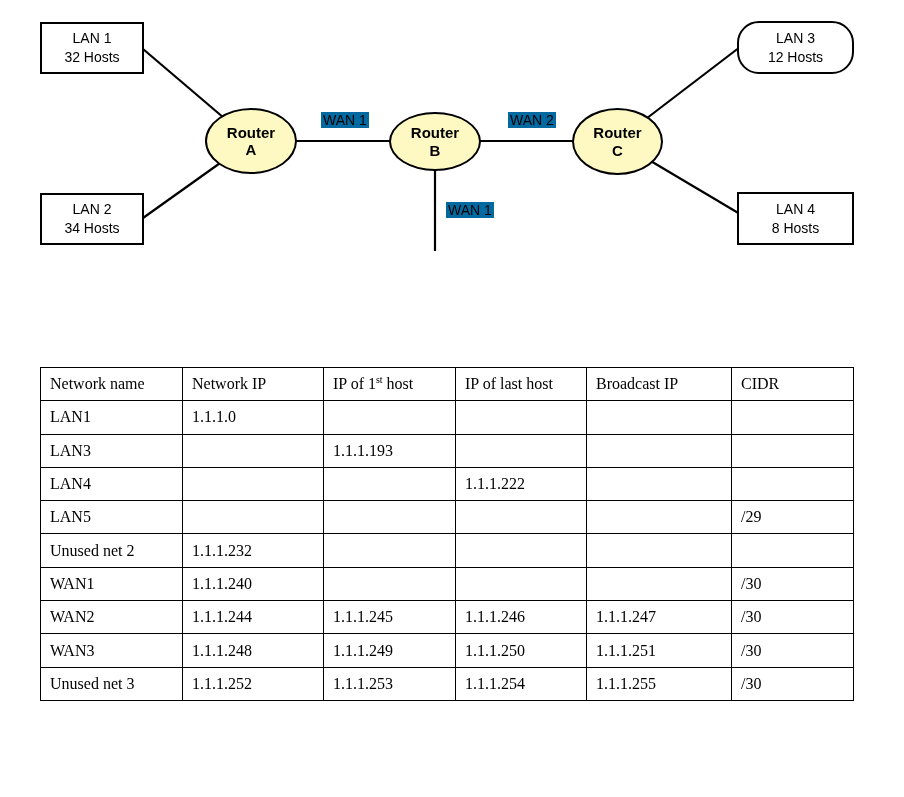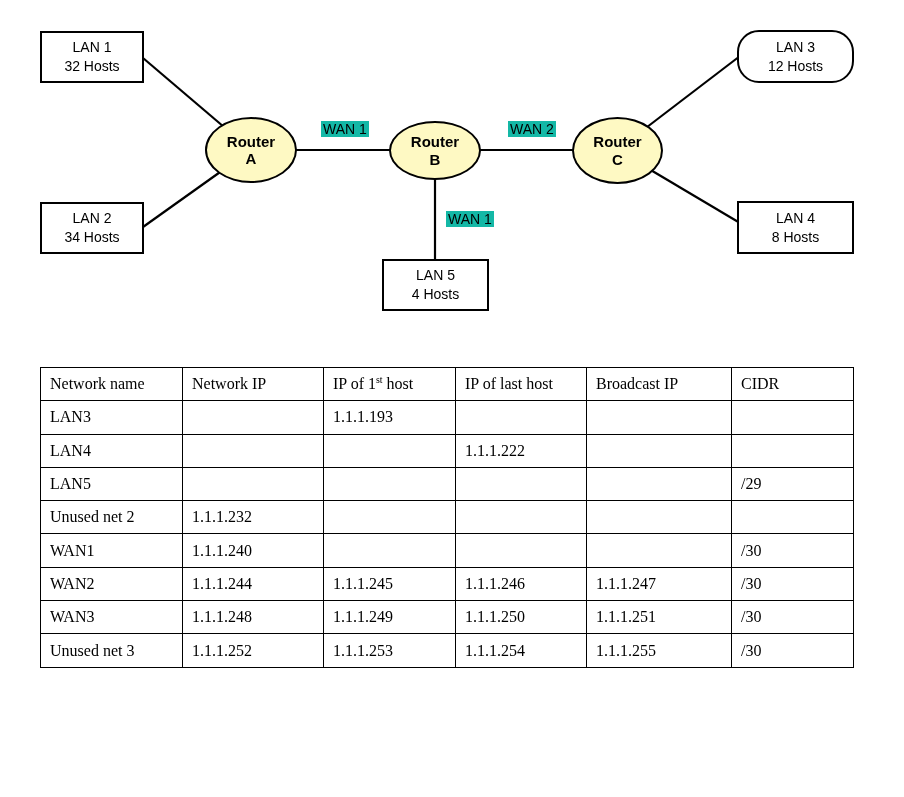--- a/index.html
+++ b/index.html
@@ -15,21 +15,21 @@
   .page {
     position: relative;
     width: 904px;
     height: 797px;
     background: #ffffff;
   }
   
   .diagram {
     position: absolute;
     left: 0; top: 0;
-    width: 799px; height: 340px; margin-top: 9px;
+    width: 799px; height: 340px;
   }
   .links-svg {
     position: absolute;
     left: 0; top: 0;
     width: 904px; height: 340px;
   }
   .links-svg line {
     stroke: #000000;
     stroke-width: 2.2;
   }
@@ -58,21 +58,21 @@
     justify-content: center;
     font-size: 15px;
     font-weight: bold;
     line-height: 1.15;
     text-align: center;
   }
   .wan-label {
     position: absolute;
     font-size: 14px;
     white-space: nowrap;
-    background: #14b8a6;
+    background: #0369a1;
     padding: 0 2px;
   }
   
   .net-table-wrap {
     position: absolute;
     left: 40px;
     top: 367px;
   }
   table.net-table {
     border-collapse: collapse;
@@ -127,24 +127,20 @@
     <div class="lan-box" style="left:737px; top:21px; width:117px; height:53px;border-radius:22px;">
       <span>LAN 3</span>
       <span>12 Hosts</span>
     </div>
 
     <div class="lan-box" style="left:737px; top:192px; width:117px; height:53px;">
       <span>LAN 4</span>
       <span>8 Hosts</span>
     </div>
 
-    <div class="lan-box" style="left:382px; top:250px; width:107px; height:52px;">
-      <span>LAN 5</span>
-      <span>4 Hosts</span>
-    </div>
 
     <div class="router-node" style="left:205px; top:108px; width:92px; height:66px;">
       <span>Router</span>
       <span>A</span>
     </div>
 
     <div class="router-node" style="left:389px; top:112px; width:92px; height:59px;">
       <span>Router</span>
       <span>B</span>
     </div>
@@ -174,20 +170,28 @@
           <th>Network name</th>
           <th>Network IP</th>
           <th><span>IP of 1</span><sup>st</sup><span> host</span></th>
           <th>IP of last host</th>
           <th>Broadcast IP</th>
           <th>CIDR</th>
         </tr>
       </thead>
       <tbody>
         <tr>
+          <td>LAN1</td>
+          <td>1.1.1.0</td>
+          <td></td>
+          <td></td>
+          <td></td>
+          <td></td>
+        </tr>
+        <tr>
           <td>LAN3</td>
           <td></td>
           <td>1.1.1.193</td>
           <td></td>
           <td></td>
           <td></td>
         </tr>
         <tr>
           <td>LAN4</td>
           <td></td>

